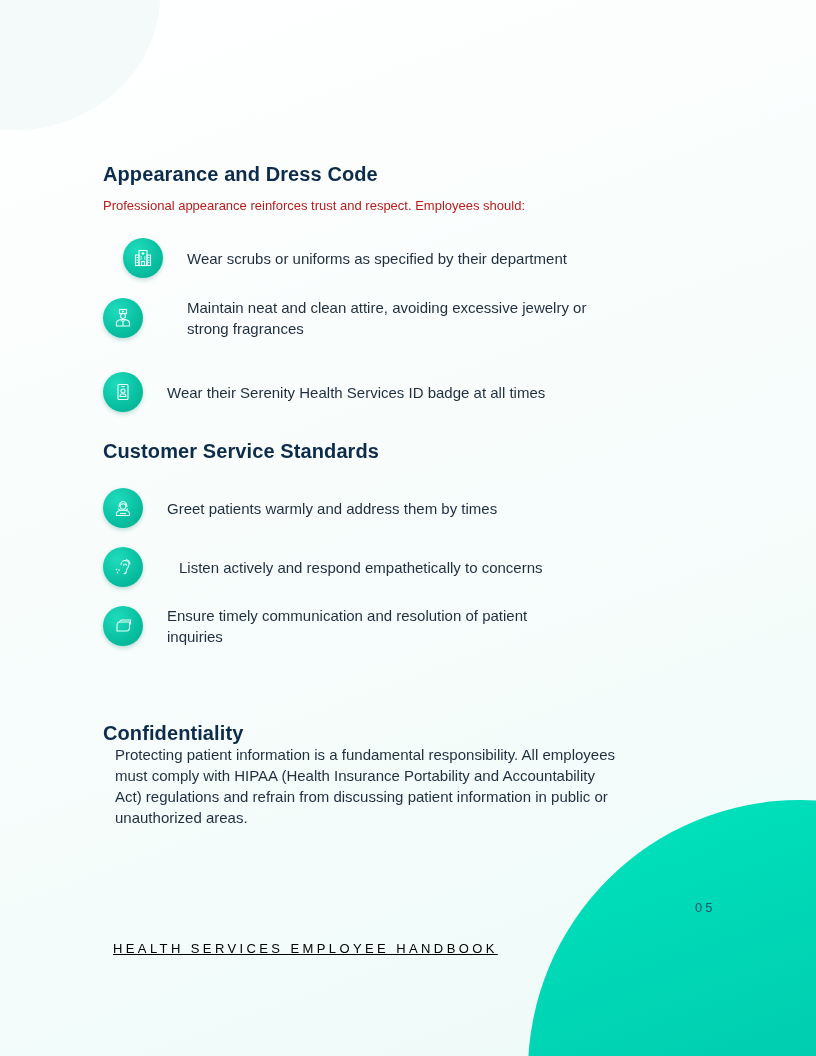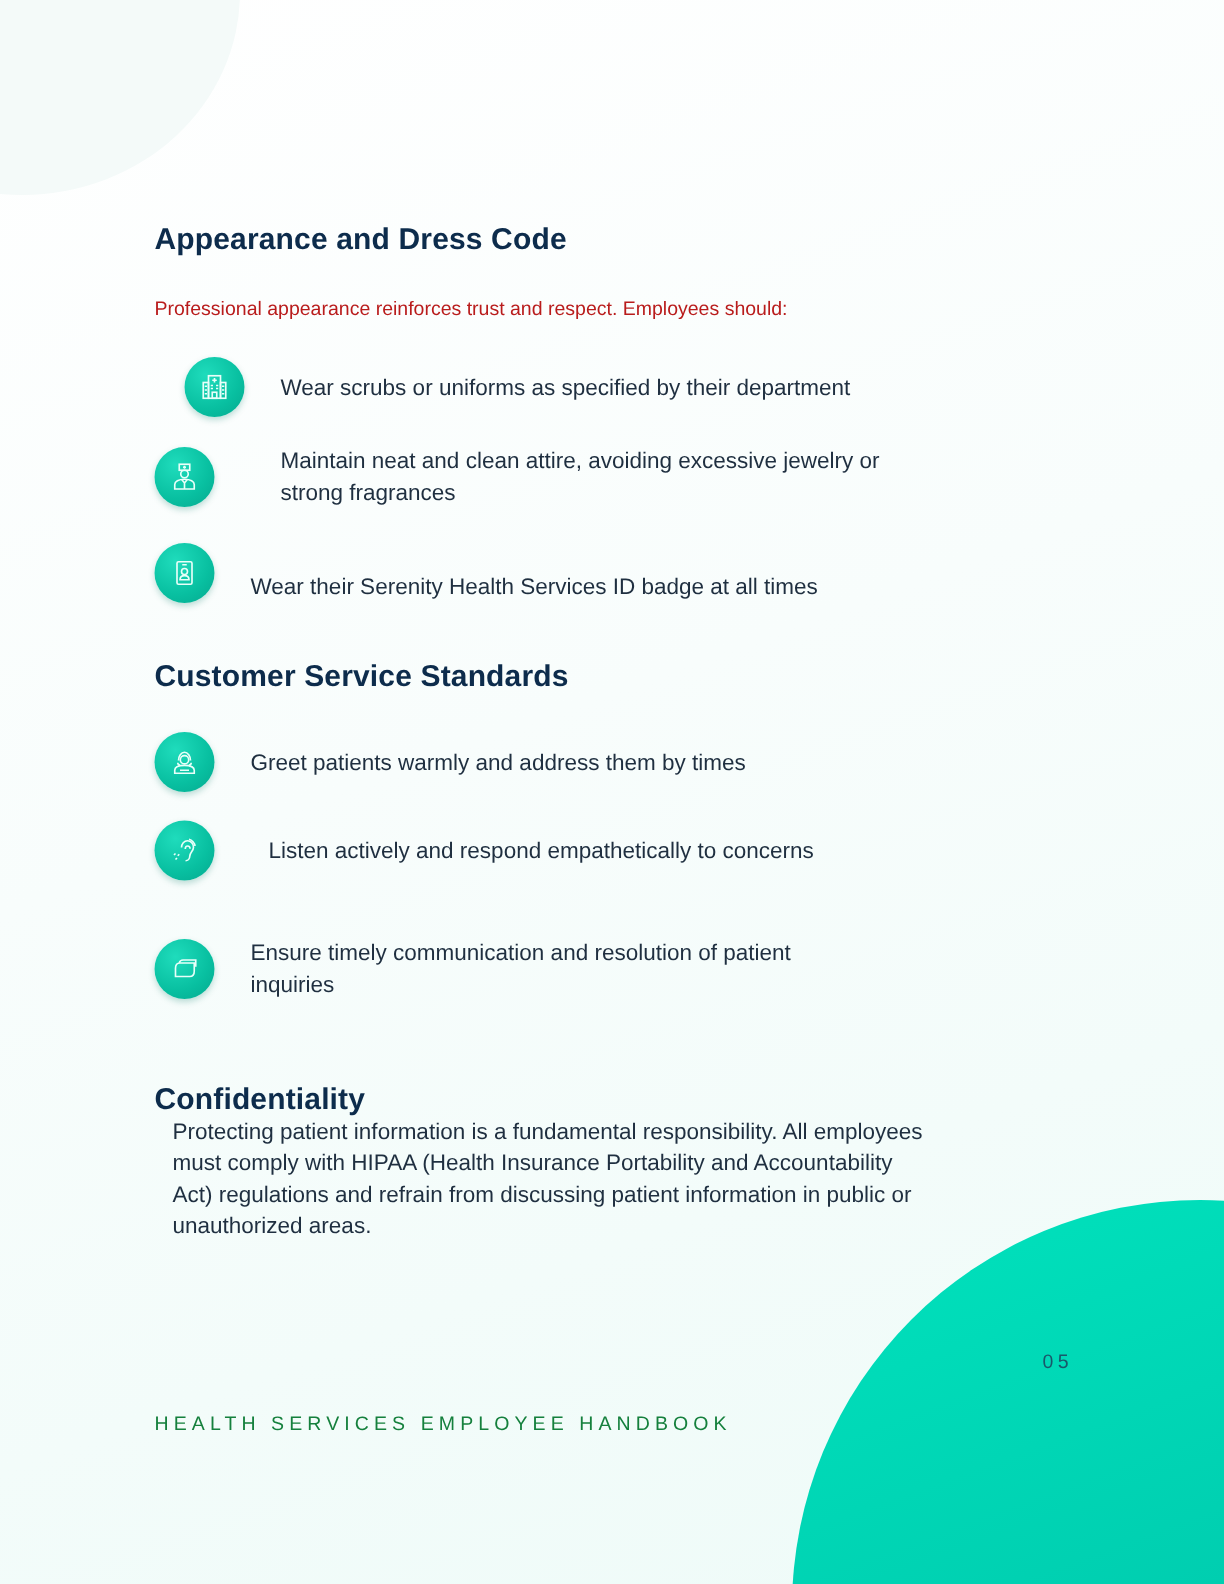--- a/index.html
+++ b/index.html
@@ -41,35 +41,35 @@
     .icon-circle svg { width: 20px; height: 20px; }
     .item-text {
       margin-left: 24px; font-size: 15px; color: #1f2f40; line-height: 21px;
       max-width: 410px;
     }
     .para {
       position: absolute; left: 103px; top: 732px; width: 500px; margin: 12px;
       font-size: 15px; color: #1f2f40; line-height: 21px;
     }
     .footer-title {
-      position: absolute; left: 103px; top: 941px;
-      font-size: 13px; letter-spacing: 3.4px; color: #15803d;
+      position: absolute; left: 113px; top: 941px;
+      font-size: 13px; letter-spacing: 3.4px; color: #000000; text-decoration: underline;
     }
     .page-num {
       position: absolute; left: 695px; top: 900px;
       font-size: 13px; letter-spacing: 3px; color: #19576a;
     }
   </style>
 </head>
 <body>
 
 <div class="deco-top"></div>
 <div class="deco-bottom"></div>
 
-<h2 class="section-title" style="top:149px;">Appearance and Dress Code</h2>
+<h2 class="section-title" style="top:163px;">Appearance and Dress Code</h2>
 <p class="intro" style="top:195px;">Professional appearance reinforces trust and respect. Employees should:</p>
 
 <div class="item" style="top:238px;margin-left:20px;">
   <span class="icon-circle">
     <svg viewBox="0 0 20 20" fill="none" stroke="#e8fff9" stroke-width="1.1">
       <rect x="6" y="2.5" width="8" height="15"></rect>
       <rect x="2.5" y="7" width="3.5" height="10.5"></rect>
       <rect x="14" y="7" width="3.5" height="10.5"></rect>
       <path d="M10 4v3M8.5 5.5h3"></path>
       <rect x="8.5" y="13.5" width="3" height="4"></rect>
@@ -85,21 +85,21 @@
       <rect x="6.5" y="1.5" width="7" height="4"></rect>
       <path d="M9 3.5h2M10 2.5v2"></path>
       <circle cx="10" cy="8" r="2.5"></circle>
       <path d="M3.5 18v-3c0-2 2.5-3.5 6.5-3.5s6.5 1.5 6.5 3.5v3z"></path>
       <path d="M8 11.5l2 2.5 2-2.5M10 14v4"></path>
     </svg>
   </span>
   <span class="item-text">Maintain neat and clean attire, avoiding excessive jewelry or strong fragrances</span>
 </div>
 
-<div class="item" style="top:362px;align-items:flex-end;">
+<div class="item" style="top:372px;">
   <span class="icon-circle">
     <svg viewBox="0 0 20 20" fill="none" stroke="#e8fff9" stroke-width="1.1">
       <rect x="5" y="2.5" width="10" height="15" rx="1"></rect>
       <path d="M8.5 4.5h3"></path>
       <circle cx="10" cy="9" r="2"></circle>
       <path d="M7 14.5c0-1.8 1.3-2.8 3-2.8s3 1 3 2.8z"></path>
     </svg>
   </span>
   <span class="item-text">Wear their Serenity Health Services ID badge at all times</span>
 </div>
@@ -124,21 +124,21 @@
     <svg viewBox="0 0 20 20" fill="none" stroke="#e8fff9" stroke-width="1.1">
       <path d="M8 8c0-2.5 1.8-4.5 4-4.5s4 2 4 4.3c0 2.5-2.5 3.5-2.5 6 0 1.8-1.3 3-2.8 3"></path>
       <path d="M10.5 9c0-1.2.7-2 1.6-2s1.6.8 1.6 1.8"></path>
       <path d="M13 2.5c2 .5 3.8 2.5 4 4.5"></path>
       <path d="M4 16l1-1M5.5 13.5l1-1M3 13l1-1"></path>
     </svg>
   </span>
   <span class="item-text">Listen actively and respond empathetically to concerns</span>
 </div>
 
-<div class="item" style="top:605px;margin-top:20px;">
+<div class="item" style="top:605px;">
   <span class="icon-circle">
     <svg viewBox="0 0 20 20" fill="none" stroke="#e8fff9" stroke-width="1.1">
       <path d="M4 15.5V9.5c0-2 1-3.5 3-3.5h9.5v5.5c0 2-1 3.5-3 3.5H4z"></path>
       <path d="M6.5 6c.3-1.3 1.2-2 2.5-2h8.5v4.5"></path>
     </svg>
   </span>
   <span class="item-text">Ensure timely communication and resolution of patient inquiries</span>
 </div>
 
 <h2 class="section-title" style="top:722px;">Confidentiality</h2>

